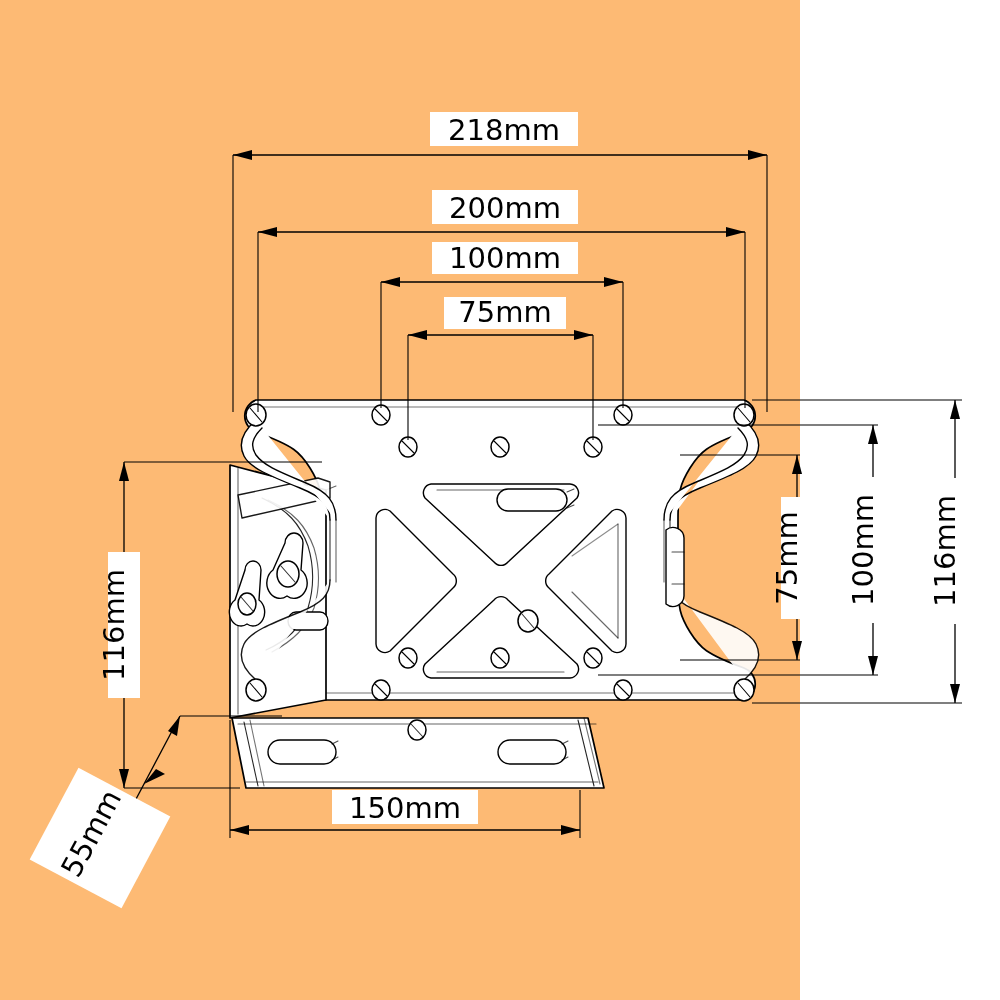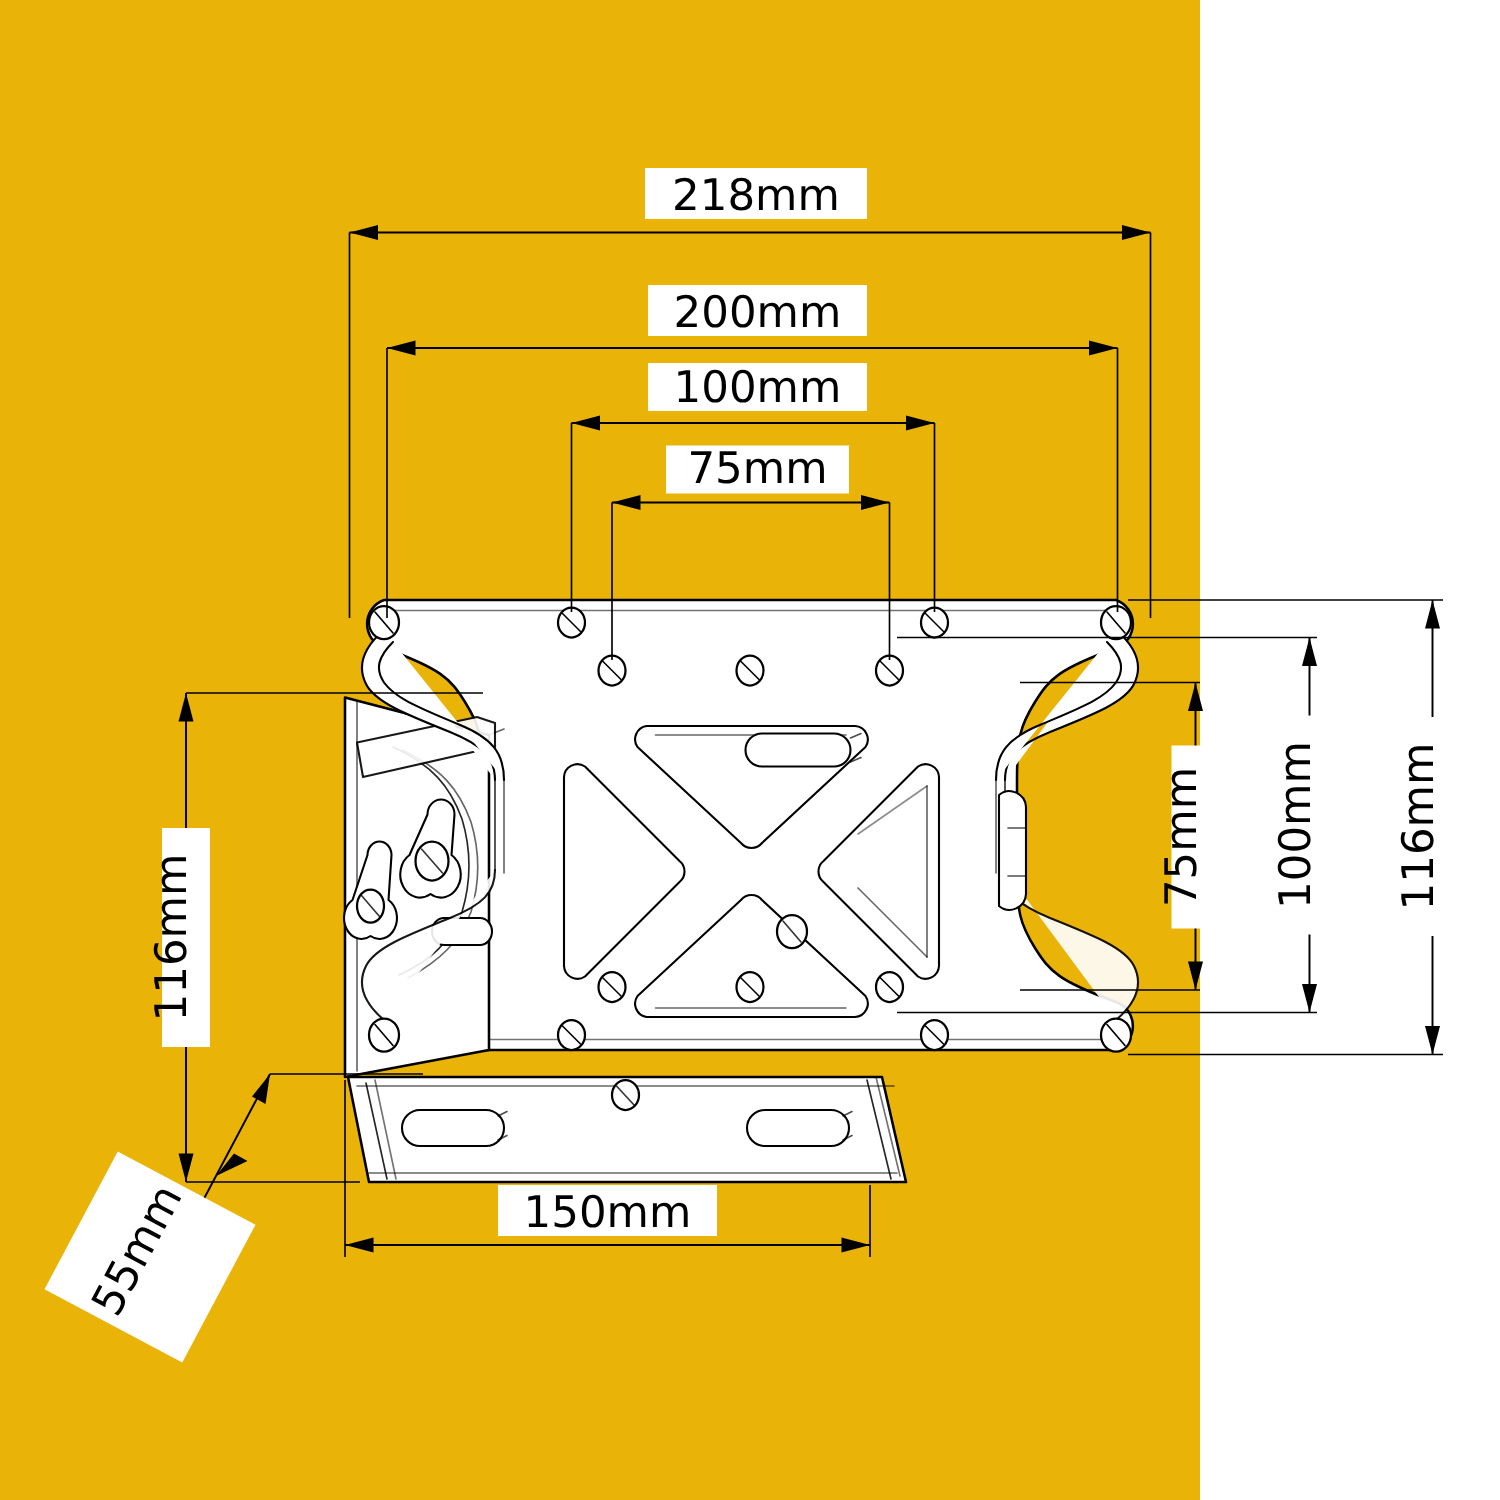--- a/index.html
+++ b/index.html
@@ -10,21 +10,21 @@
   body {
     width: 1000px;
     height: 1000px;
     overflow: hidden;
     font-family: "DejaVu Sans", sans-serif;
   }
   #drawing-root {
     position: relative;
     width: 800px;
     height: 1000px;
-    background: #eab308;
+    background: #fdba74;
   }
   svg#blueprint {
     display: block;
     width: 1000px;
     height: 1000px;
   }
   .ln-thin {
     fill: none;
     stroke: #000000;
     stroke-width: 1.1;

